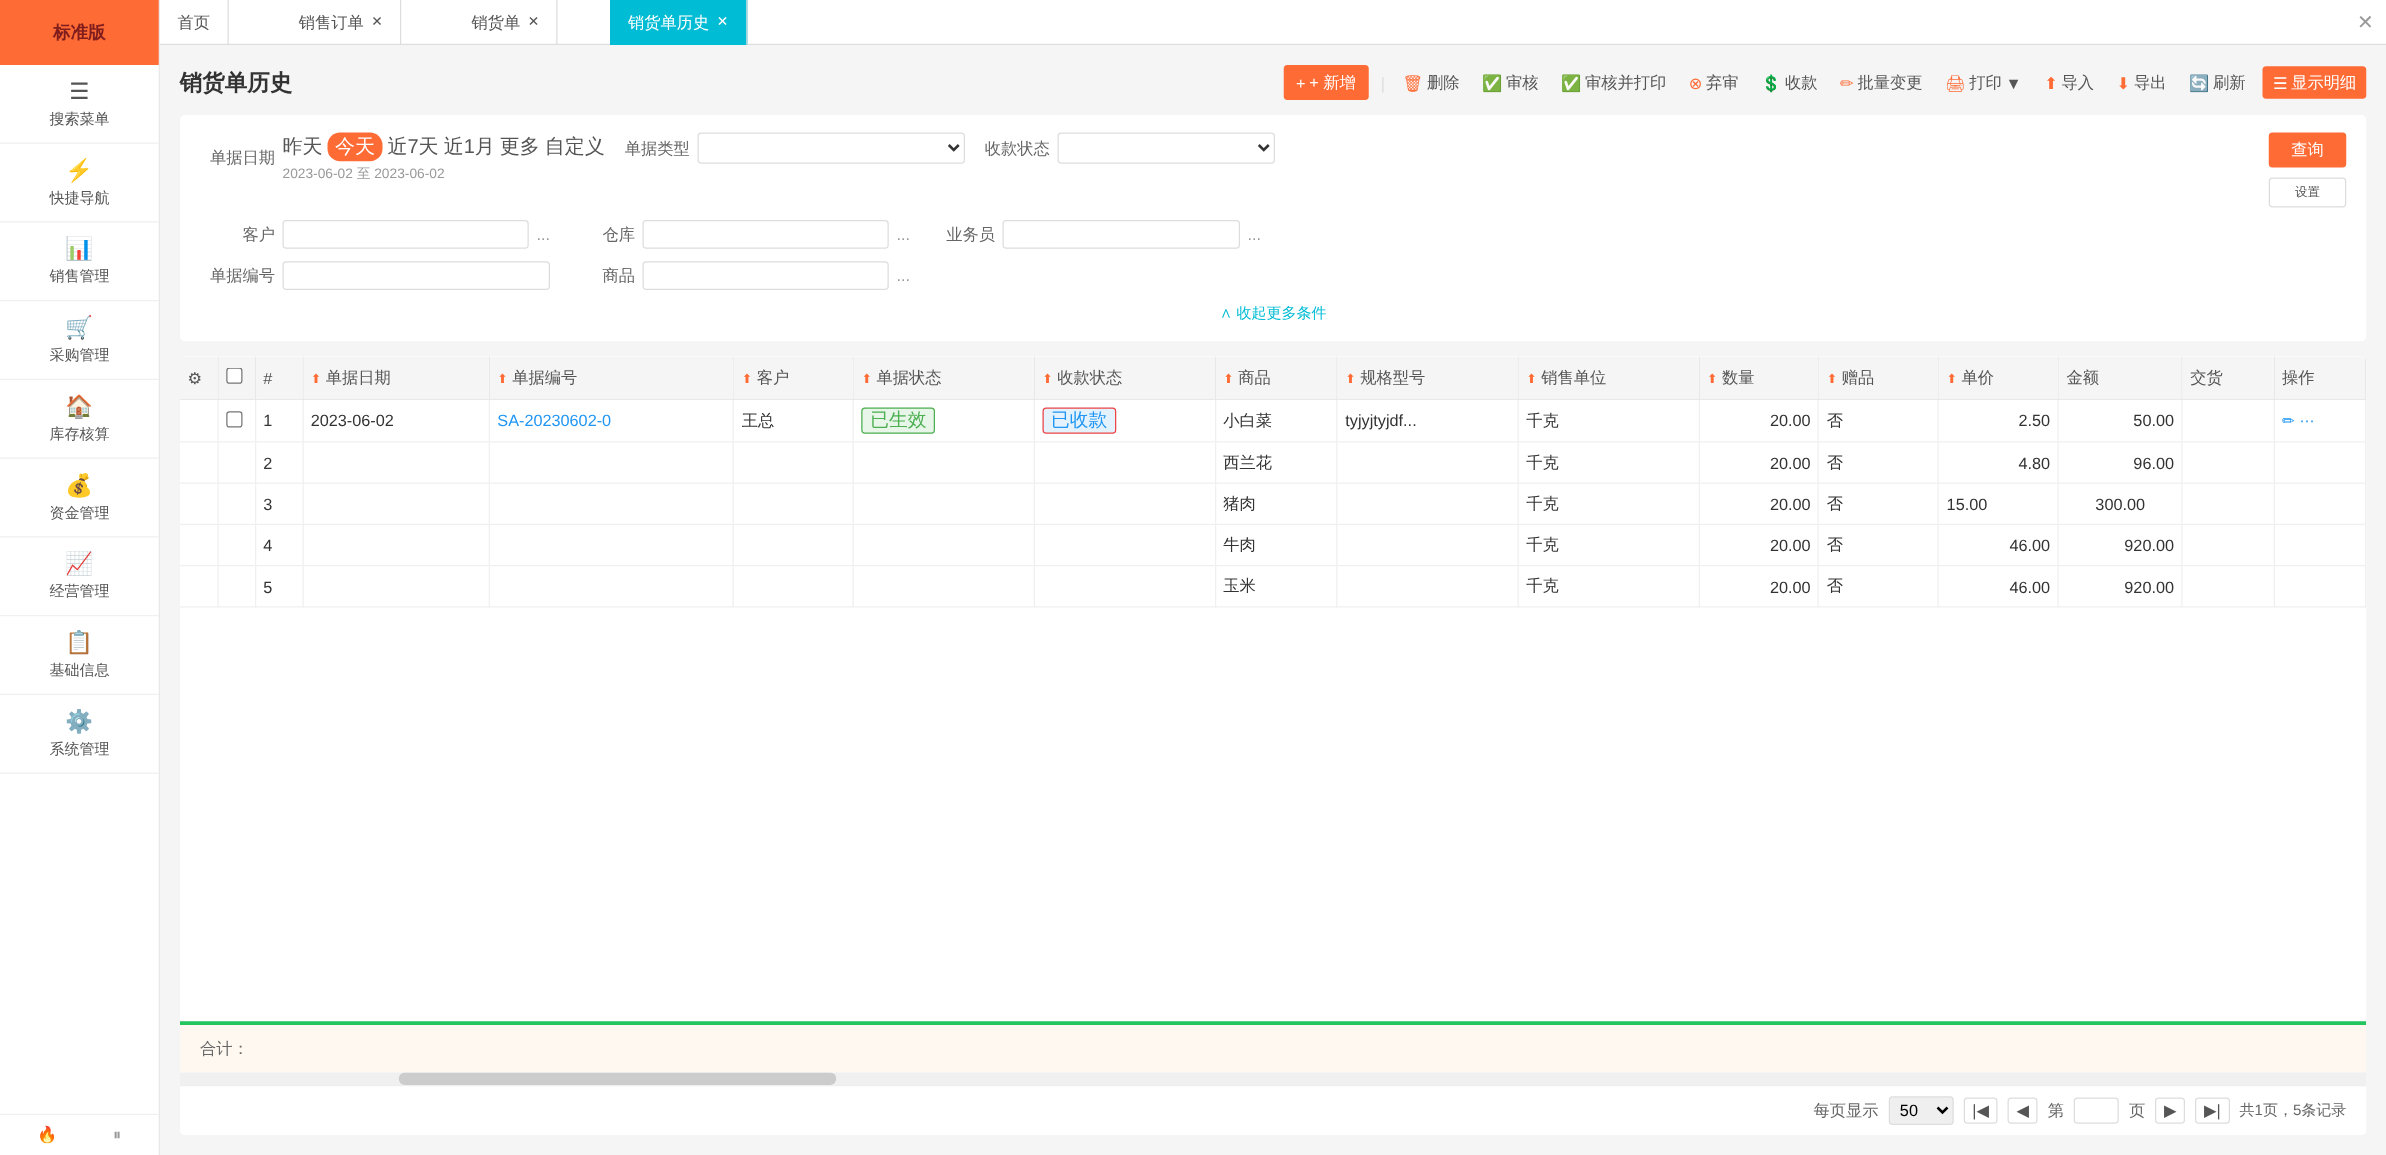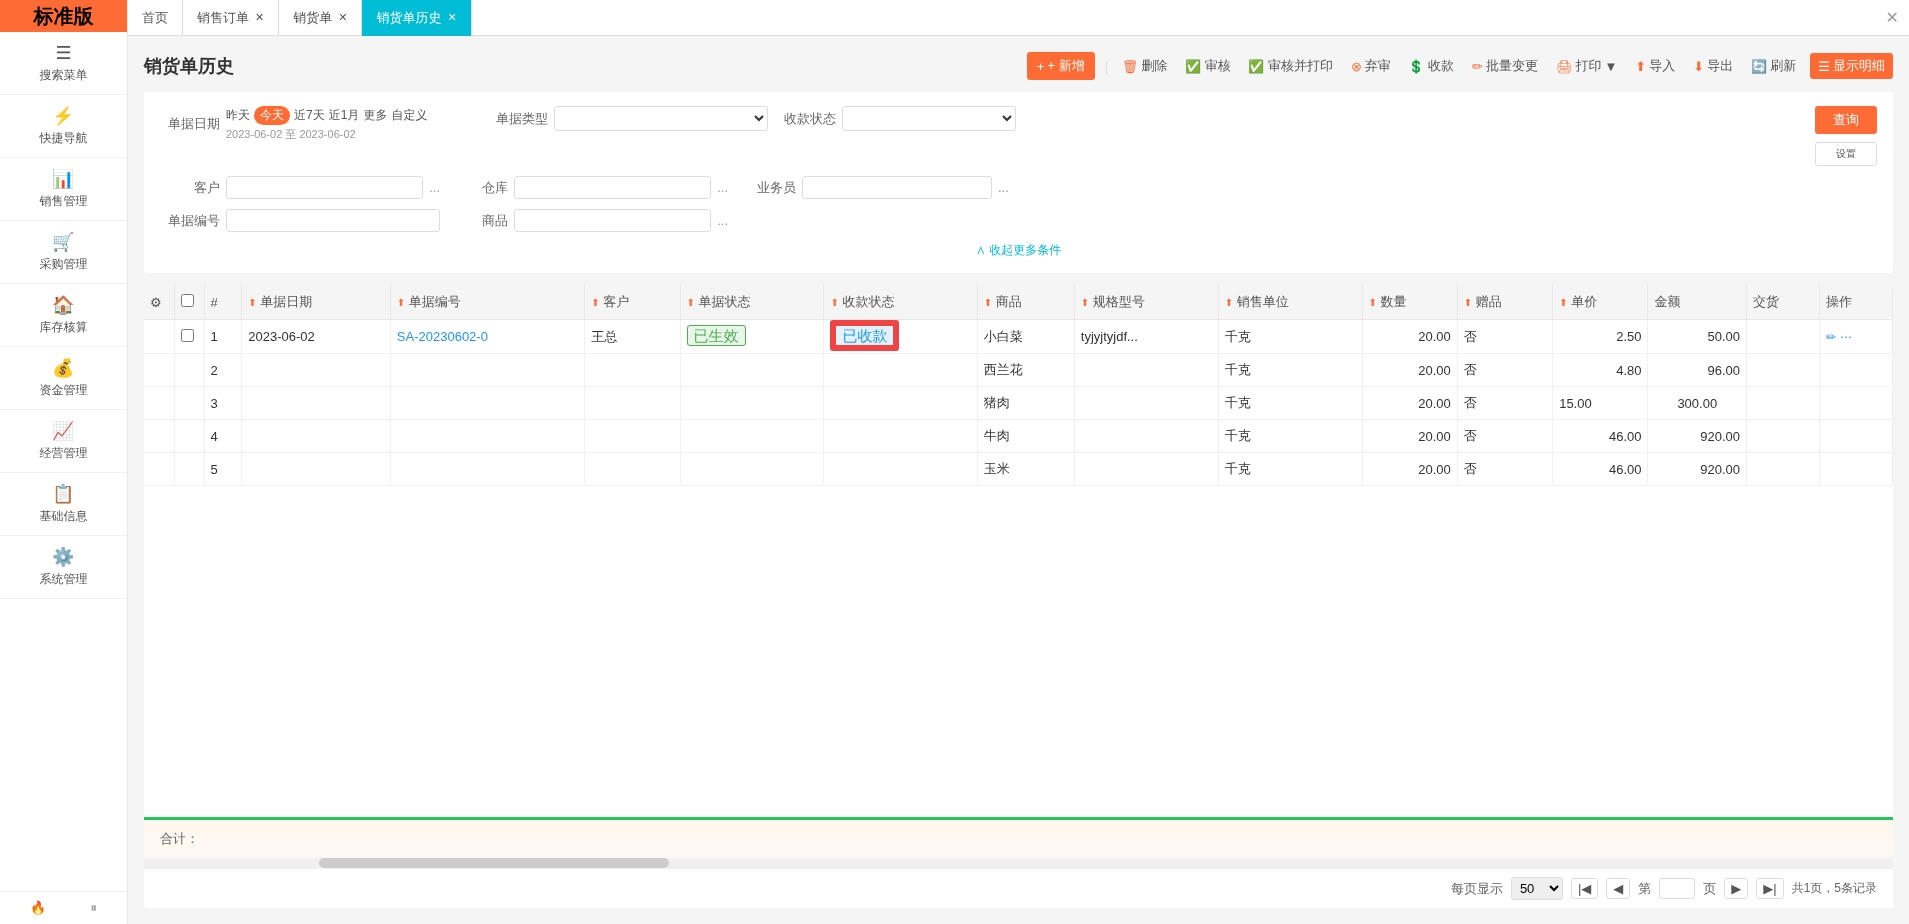--- a/index.html
+++ b/index.html
@@ -1,31 +1,31 @@
 <!DOCTYPE html>
 <html><head>
   <meta charset="utf-8">
   <style>
     * { box-sizing: border-box; margin: 0; padding: 0; font-family: 'Microsoft YaHei', Arial, sans-serif; font-size: 13px; }
     body { display: flex; height: 924px; overflow: hidden; background: #f5f5f5; }
 
     
     .sidebar { width: 128px; background: #fff; display: flex; flex-direction: column; border-right: 1px solid #e8e8e8; flex-shrink: 0; }
-    .sidebar-logo { height: 32px; background: #ff6b35; display: flex; align-items: center; justify-content: center; color: #000000; font-size: 20px; font-weight: bold; }
+    .sidebar-logo { height: 52px; background: #ff6b35; display: flex; align-items: center; justify-content: center; color: #7f1d1d; font-size: 14px; font-weight: bold; }
     .sidebar-item { display: flex; flex-direction: column; align-items: center; padding: 10px 0; cursor: pointer; color: #555; border-bottom: 1px solid #f0f0f0; }
     .sidebar-item .icon { font-size: 18px; margin-bottom: 3px; }
     .sidebar-item .label { font-size: 12px; }
     .sidebar-bottom { margin-top: auto; display: flex; flex-direction: column; }
     .sidebar-footer { display: flex; justify-content: space-around; padding: 8px; border-top: 1px solid #f0f0f0; }
 
     
     .main { flex: 1; display: flex; flex-direction: column; overflow: hidden; }
 
     
-    .tab-bar { display: flex; align-items: center; background: #fff; border-bottom: 1px solid #ddd; height: 36px; padding: 0 0 0 0; flex-shrink: 0; }
+    .tab-bar { display: flex; align-items: center; background: #fff; border-bottom: 1px solid #ddd; height: 36px; padding: 0 0 0 0; flex-shrink: 0; gap: 42px; }
     .tab { display: flex; align-items: center; padding: 0 14px; height: 36px; cursor: pointer; color: #555; border-right: 1px solid #ddd; font-size: 13px; white-space: nowrap; }
     .tab.active { background: #00bcd4; color: #fff; }
     .tab .close-btn { margin-left: 6px; font-size: 11px; cursor: pointer; }
     .tab-close-all { margin-left: auto; padding: 0 10px; color: #999; cursor: pointer; font-size: 16px; }
 
     
     .page-content { flex: 1; overflow-y: auto; padding: 16px; background: #f5f5f5; display: flex; flex-direction: column; }
 
     
     .page-header { display: flex; align-items: center; justify-content: space-between; margin-bottom: 12px; }
@@ -36,37 +36,37 @@
     .separator { color: #ddd; }
 
     
     .filter-area { background: #fff; border-radius: 4px; padding: 14px 16px; margin-bottom: 12px; }
     .filter-row { display: flex; align-items: flex-start; margin-bottom: 10px; flex-wrap: wrap; gap: 8px; }
     .filter-group { display: flex; align-items: center; gap: 6px; min-width: 280px; }
     .filter-label { color: #666; white-space: nowrap; min-width: 60px; text-align: right; }
     .filter-input { border: 1px solid #ddd; border-radius: 3px; padding: 3px 6px; flex: 1; color: #333; min-width: 80px; }
     .filter-select { border: 1px solid #ddd; border-radius: 3px; padding: 3px 6px; flex: 1; color: #333; cursor: pointer; background: #fff; }
     .date-shortcuts { display: flex; gap: 4px; align-items: center; }
-    .date-shortcut { color: #555; cursor: pointer; font-size: 12px; }
+    .date-shortcut { color: #555; cursor: pointer; font-size: 16px; }
     .date-shortcut.active { background: #ff6b35; color: #fff; border-radius: 10px; padding: 1px 6px; }
     .date-range { color: #999; font-size: 11px; margin-top: 2px; }
     .filter-ellipsis { color: #999; cursor: pointer; }
     .collapse-btn { text-align: center; cursor: pointer; color: #00bcd4; font-size: 12px; margin-top: 4px; }
     .query-btn { background: #ff6b35; color: #fff; border: none; border-radius: 3px; padding: 5px 18px; cursor: pointer; font-size: 13px; }
     .settings-btn { background: #fff; border: 1px solid #ddd; border-radius: 3px; padding: 4px 14px; cursor: pointer; color: #555; font-size: 10px; margin-top: 4px; display: block; width: 100%; text-align: center; }
 
     
     .table-area { background: #fff; border-radius: 4px; flex: 1; overflow: hidden; display: flex; flex-direction: column; }
     .data-table { width: 100%; border-collapse: collapse; }
     .data-table th { background: #f5f5f5; color: #555; padding: 8px 6px; text-align: left; border-bottom: 1px solid #e8e8e8; border-right: 1px solid #e8e8e8; white-space: nowrap; font-weight: normal; position: relative; }
     .data-table th .sort-icon { color: #ff6b35; font-size: 10px; }
     .data-table td { padding: 7px 6px; border-bottom: 1px solid #f0f0f0; border-right: 1px solid #f0f0f0; color: #333; }
     .badge { border-radius: 3px; padding: 1px 6px; font-size: 15px; }
     .badge-green { background: #e8f5e9; color: #4caf50; border: 1px solid #4caf50; }
-    .badge-blue { background: #e3f2fd; color: #2196f3; border: 6px solid #ef4444; }
+    .badge-blue { background: #e3f2fd; color: #2196f3; border: 1px solid #ef4444; }
     .op-btn { color: #2196f3; cursor: pointer; font-size: 12px; }
     .op-btn + .op-btn { margin-left: 4px; }
     .settings-col { width: 30px; text-align: center; }
     .checkbox-col { width: 30px; text-align: center; }
 
     
     .table-footer { display: flex; align-items: center; justify-content: space-between; padding: 10px 16px; border-top: 3px solid #22c55e; background: #fff8f0; }
     .total-label { color: #666; }
 
     

